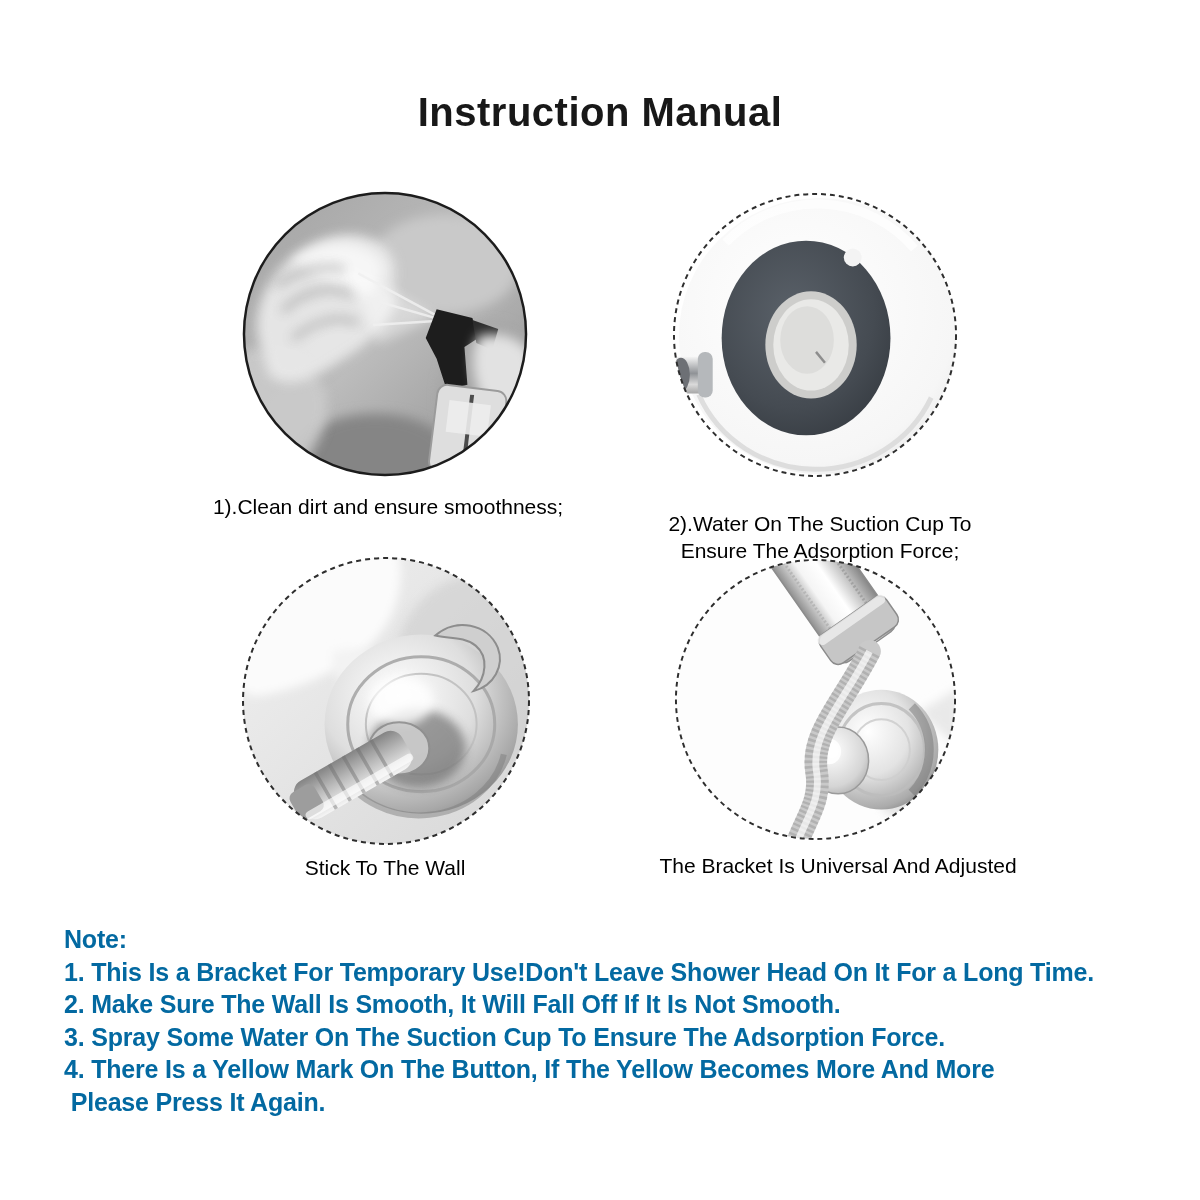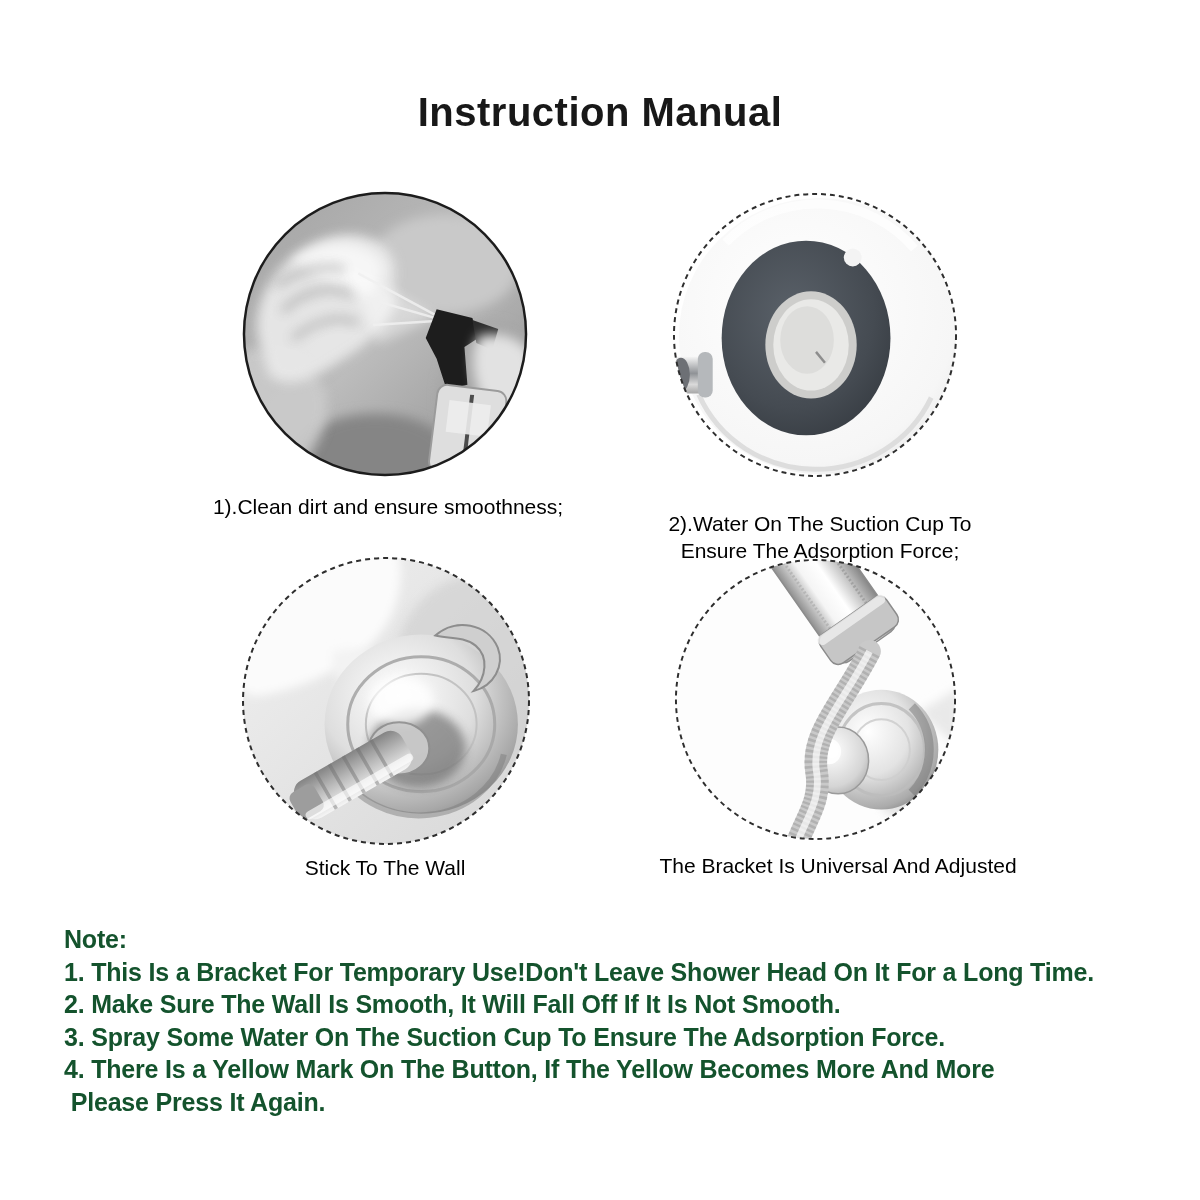--- a/index.html
+++ b/index.html
@@ -19,21 +19,21 @@
   .photo4{left:673px;top:557px;width:285px;height:285px;}
   .caption{
     position:absolute;text-align:center;font-size:21px;line-height:26.5px;color:#000000;
   }
   .cap1{left:188px;top:494px;width:400px;}
   .cap2{left:630px;top:495px;width:380px;margin-top:16px;}
   .cap3{left:235px;top:855px;width:300px;}
   .cap4{left:618px;top:853px;width:440px;}
   .note{
     position:absolute;left:64px;top:923px;width:1122px;
-    font-size:25px;font-weight:700;line-height:32.5px;color:#14532d;letter-spacing:-0.2px;
+    font-size:25px;font-weight:700;line-height:32.5px;color:#0369a1;letter-spacing:-0.2px;
   }
   .note div{white-space:pre;}
 </style>
 </head>
 <body>
 
 <h1 class="page-title">Instruction Manual</h1>
 
 <figure class="photo photo1">
   <svg viewBox="0 0 290 290" aria-hidden="true">

